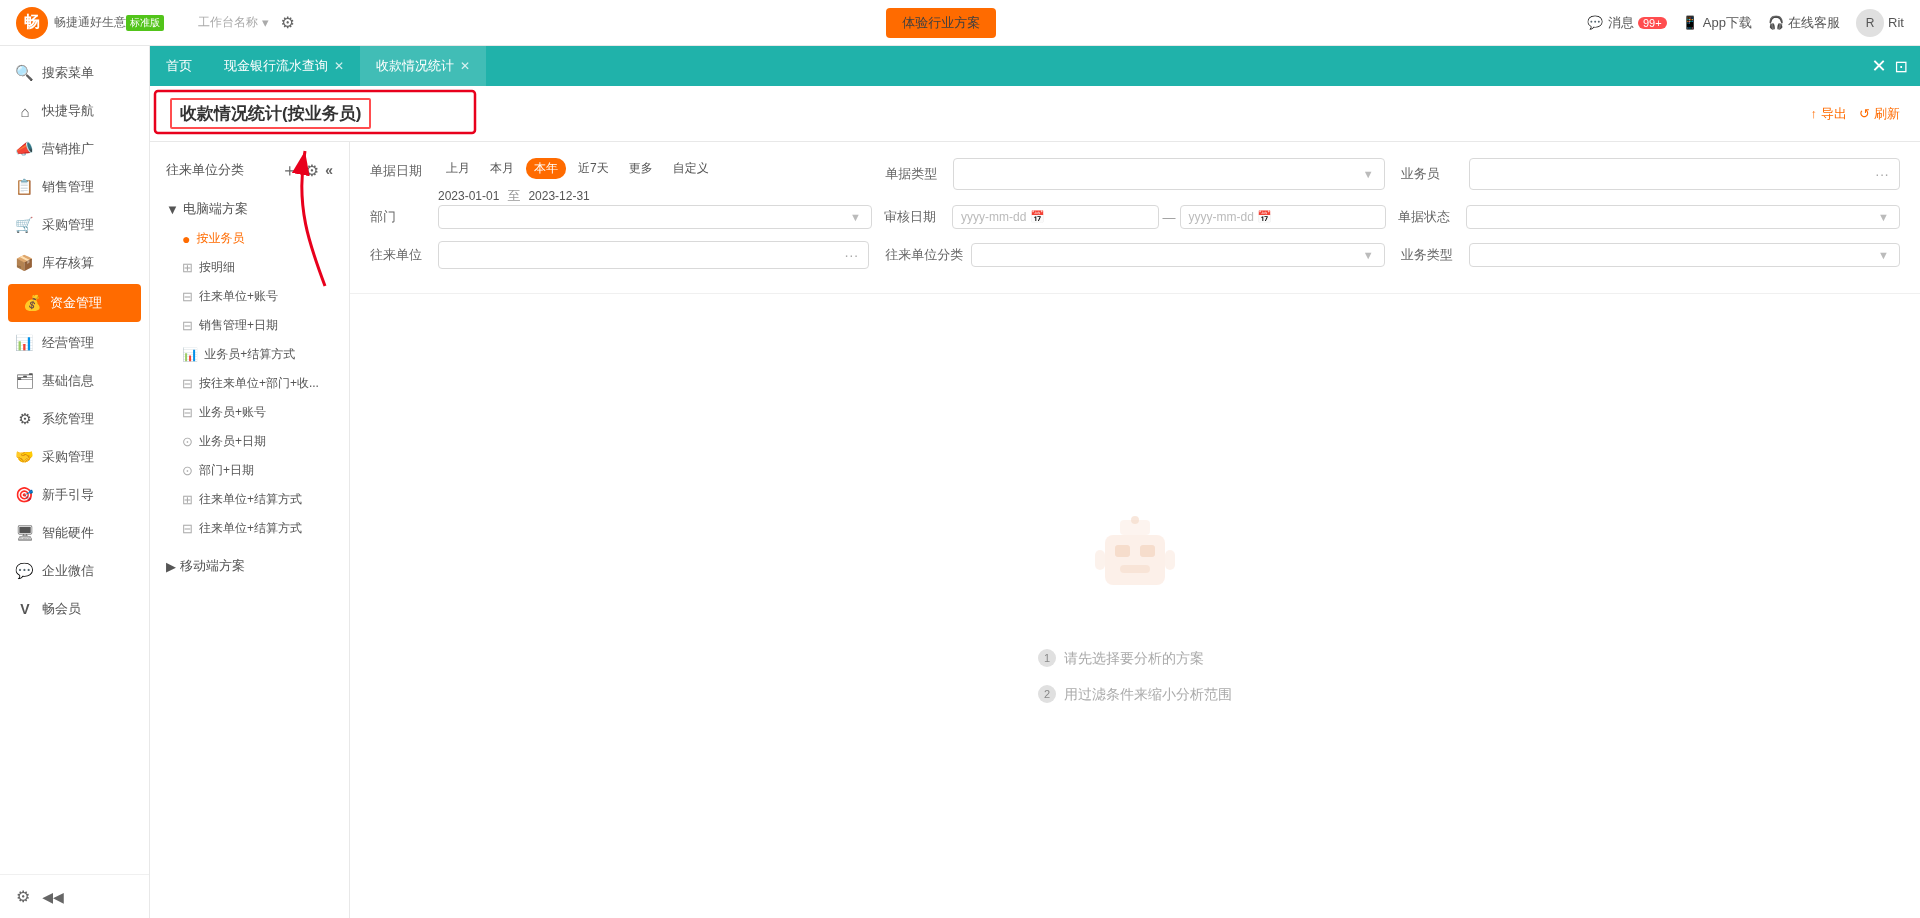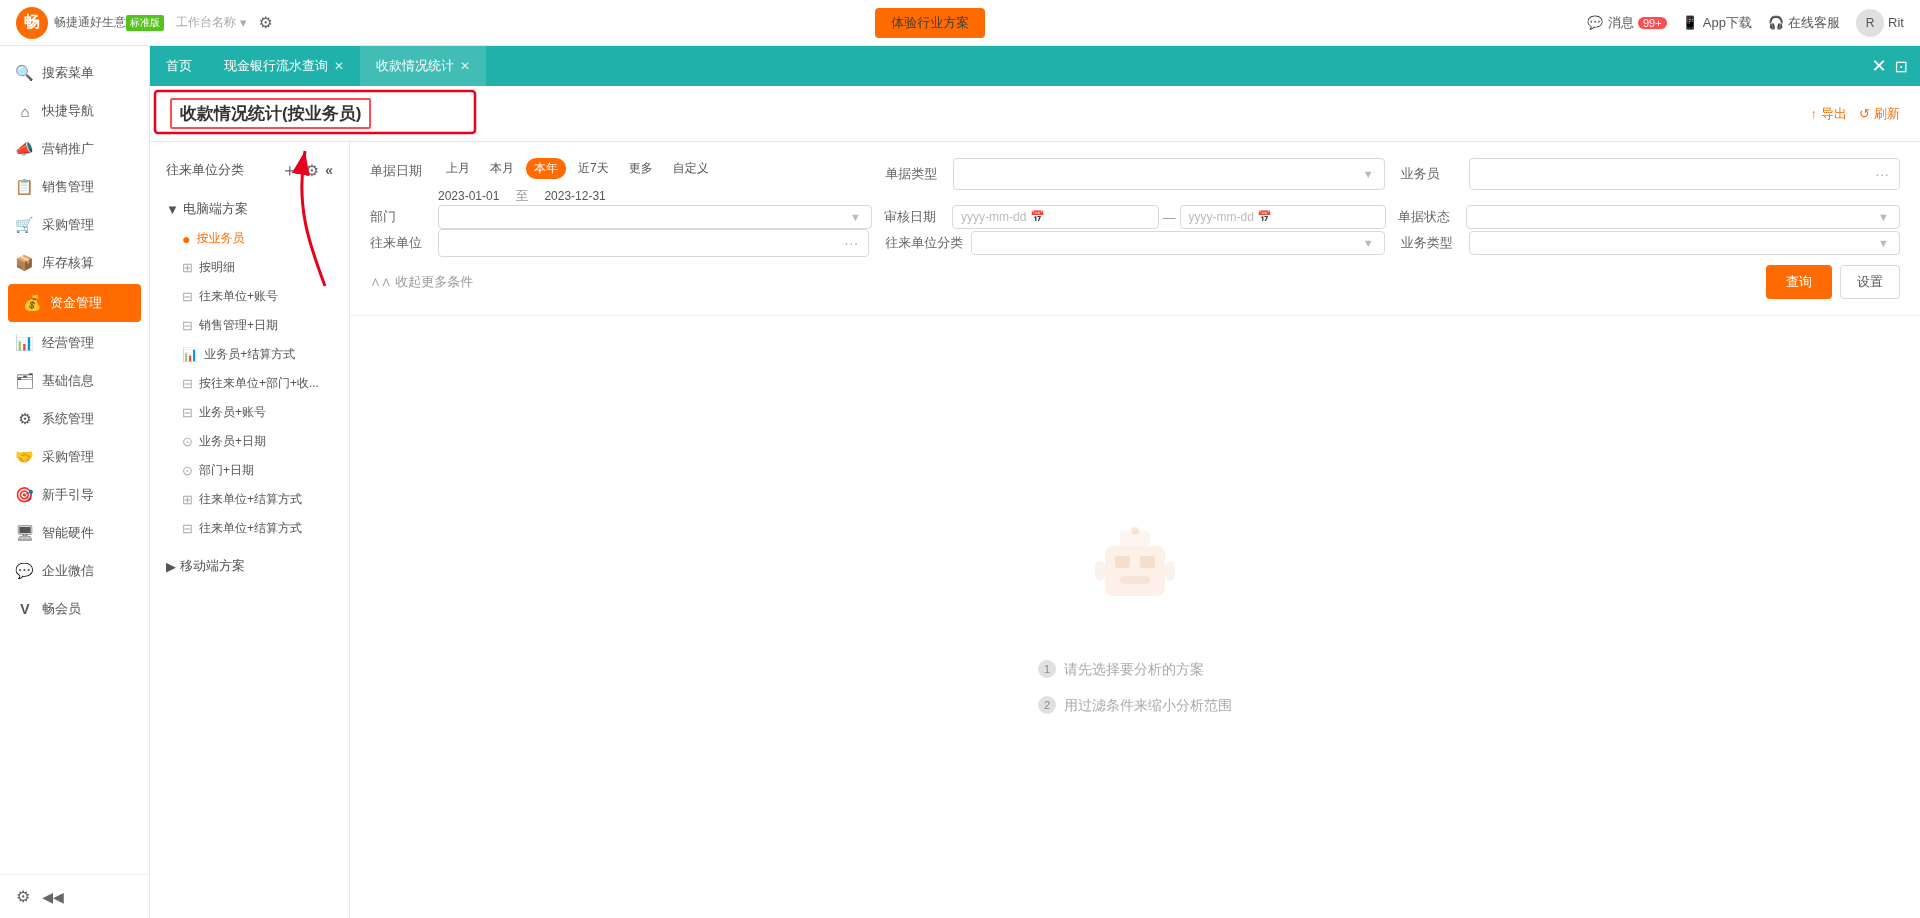--- a/index.html
+++ b/index.html
@@ -16,21 +16,21 @@
       border-bottom: 1px solid #e8e8e8;
       position: fixed;
       top: 0; left: 0; right: 0;
       z-index: 100;
     }
     .top-bar-left { display: flex; align-items: center; gap: 12px; }
     .top-bar-logo { display: flex; align-items: center; gap: 6px; }
     .logo-icon { width: 32px; height: 32px; background: #ff6b00; border-radius: 50%; display: flex; align-items: center; justify-content: center; color: white; font-size: 16px; font-weight: bold; }
     .logo-text { font-size: 12px; color: #666; line-height: 1.3; }
     .edition-tag { font-size: 10px; color: #fff; background: #52c41a; padding: 1px 4px; border-radius: 2px; }
-    .breadcrumb-area { display: flex; align-items: center; gap: 4px; font-size: 13px; color: #666; }
+    .breadcrumb-area { display: flex; align-items: center; gap: 4px; font-size: 13px; color: #666; margin-left: 22px; }
     .top-bar-actions { display: flex; align-items: center; gap: 16px; font-size: 13px; color: #666; }
     .badge { background: #ff4d4f; color: white; border-radius: 10px; padding: 0 5px; font-size: 11px; }
     .trial-btn { background: #ff6b00; color: #404040; border: none; padding: 6px 16px; border-radius: 4px; cursor: pointer; font-size: 13px; }
 
     
     .sidebar {
       position: fixed;
       top: 46px; left: 0; bottom: 0;
       width: 150px;
       background: #fff;
@@ -370,21 +370,21 @@
                 <span class="filter-label">单据日期</span>
                 <div class="date-quick">
                   <button class="date-quick-btn">上月</button>
                   <button class="date-quick-btn">本月</button>
                   <button class="date-quick-btn active">本年</button>
                   <button class="date-quick-btn">近7天</button>
                   <button class="date-quick-btn">更多</button>
                   <button class="date-quick-btn">自定义</button>
                 </div>
               </div>
-              <div class="date-range-row" style="display:flex;align-items:center;gap:16px;padding-left:68px;">
+              <div class="date-range-row" style="display:flex;align-items:center;gap:8px;padding-left:68px;">
                 <span class="date-text">2023-01-01</span>
                 <span style="color:#999;">至</span>
                 <span class="date-text">2023-12-31</span>
               </div>
             </div>
 
             <div class="filter-field">
               <span class="filter-label">单据类型</span>
               <div class="filter-input" style="min-height:32px;">
                 <span></span>
@@ -395,21 +395,21 @@
             <div class="filter-field">
               <span class="filter-label">业务员</span>
               <div class="filter-input" style="min-height:32px;">
                 <span></span>
                 <span style="color:#aaa;font-size:14px;">···</span>
               </div>
             </div>
 
           </div>
 
-          <div style="display:grid;grid-template-columns:1fr 1fr 1fr;gap:12px;align-items:center;">
+          <div style="display:grid;grid-template-columns:1fr 1fr 1fr;gap:12px;align-items:center;margin-bottom:12px;">
 
             <div class="filter-field">
               <span class="filter-label">部门</span>
               <div class="filter-input">
                 <span></span>
                 <span class="chevron">▼</span>
               </div>
             </div>
 
             <div class="filter-field">
@@ -458,30 +458,20 @@
             <div class="filter-field">
               <span class="filter-label">业务类型</span>
               <div class="filter-input">
                 <span></span>
                 <span class="chevron">▼</span>
               </div>
             </div>
 
           </div>
 
-          <div style="display:flex;justify-content:space-between;align-items:center;">
-            <div class="collapse-more" style="background:none;border:none;padding:0;">
-              <span>∧∧ </span>
-              <span>收起更多条件</span>
-            </div>
-            <div style="display:flex;gap:8px;">
-              <button class="query-btn">查询</button>
-              <button class="settings-btn">设置</button>
-            </div>
-          </div>
 
         </div>
 
         <div class="content-area">
           <div style="font-size:80px;margin-bottom:20px;opacity:0.35;">
             
             <svg width="100" height="100" viewBox="0 0 100 100">
               <rect x="20" y="30" width="60" height="50" rx="8" fill="#f5c3a8" opacity="0.7"></rect>
               <rect x="30" y="40" width="15" height="12" rx="3" fill="#e0905a" opacity="0.8"></rect>
               <rect x="55" y="40" width="15" height="12" rx="3" fill="#e0905a" opacity="0.8"></rect>

